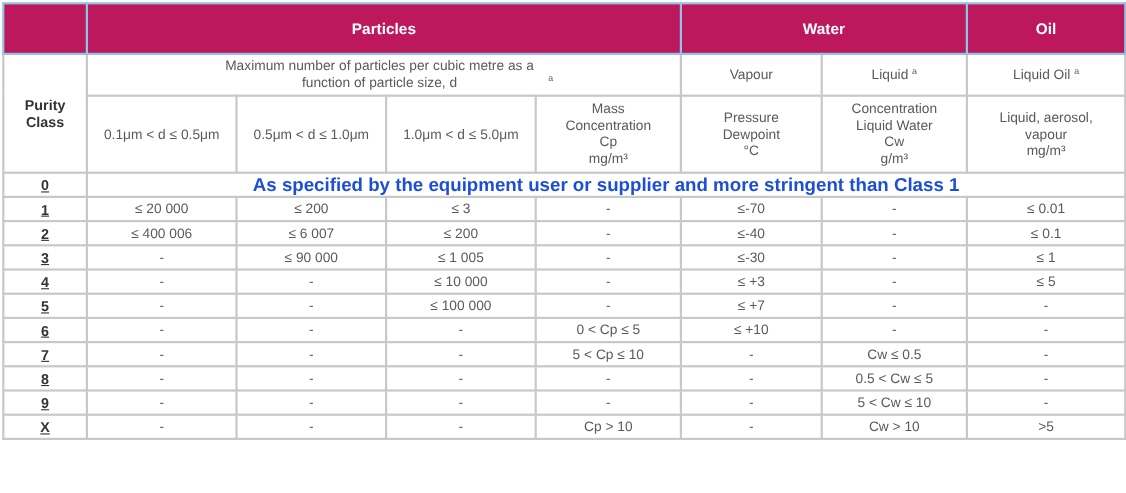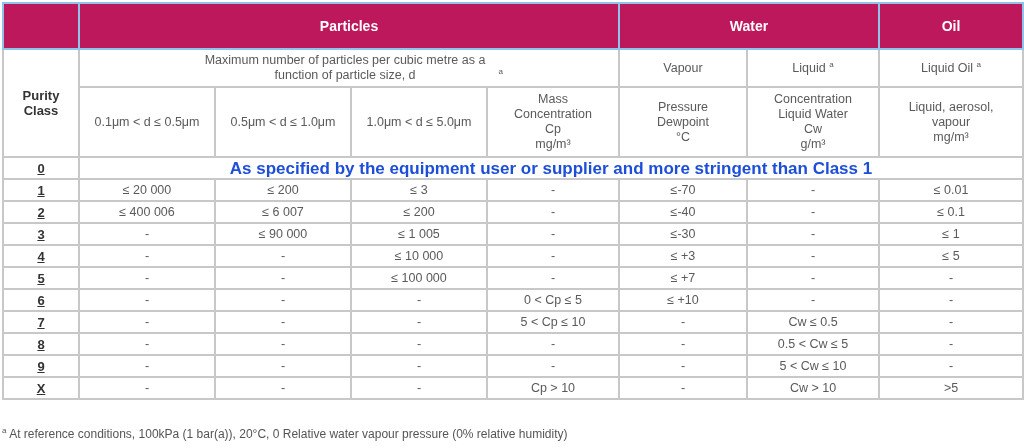--- a/index.html
+++ b/index.html
@@ -163,17 +163,13 @@
     <td>-</td>
     <td>-</td>
     <td>Cp &gt; 10</td>
     <td>-</td>
     <td>Cw &gt; 10</td>
     <td>&gt;5</td>
   </tr>
 </tbody>
     </table>
 
-<div class="footnote">
-  <span class="sup">a</span>
-  <span>At reference conditions, 100kPa (1 bar(a)), 20°C, 0 Relative water vapour pressure (0% relative humidity)</span>
-</div>
 </div>
 
 </body></html>

